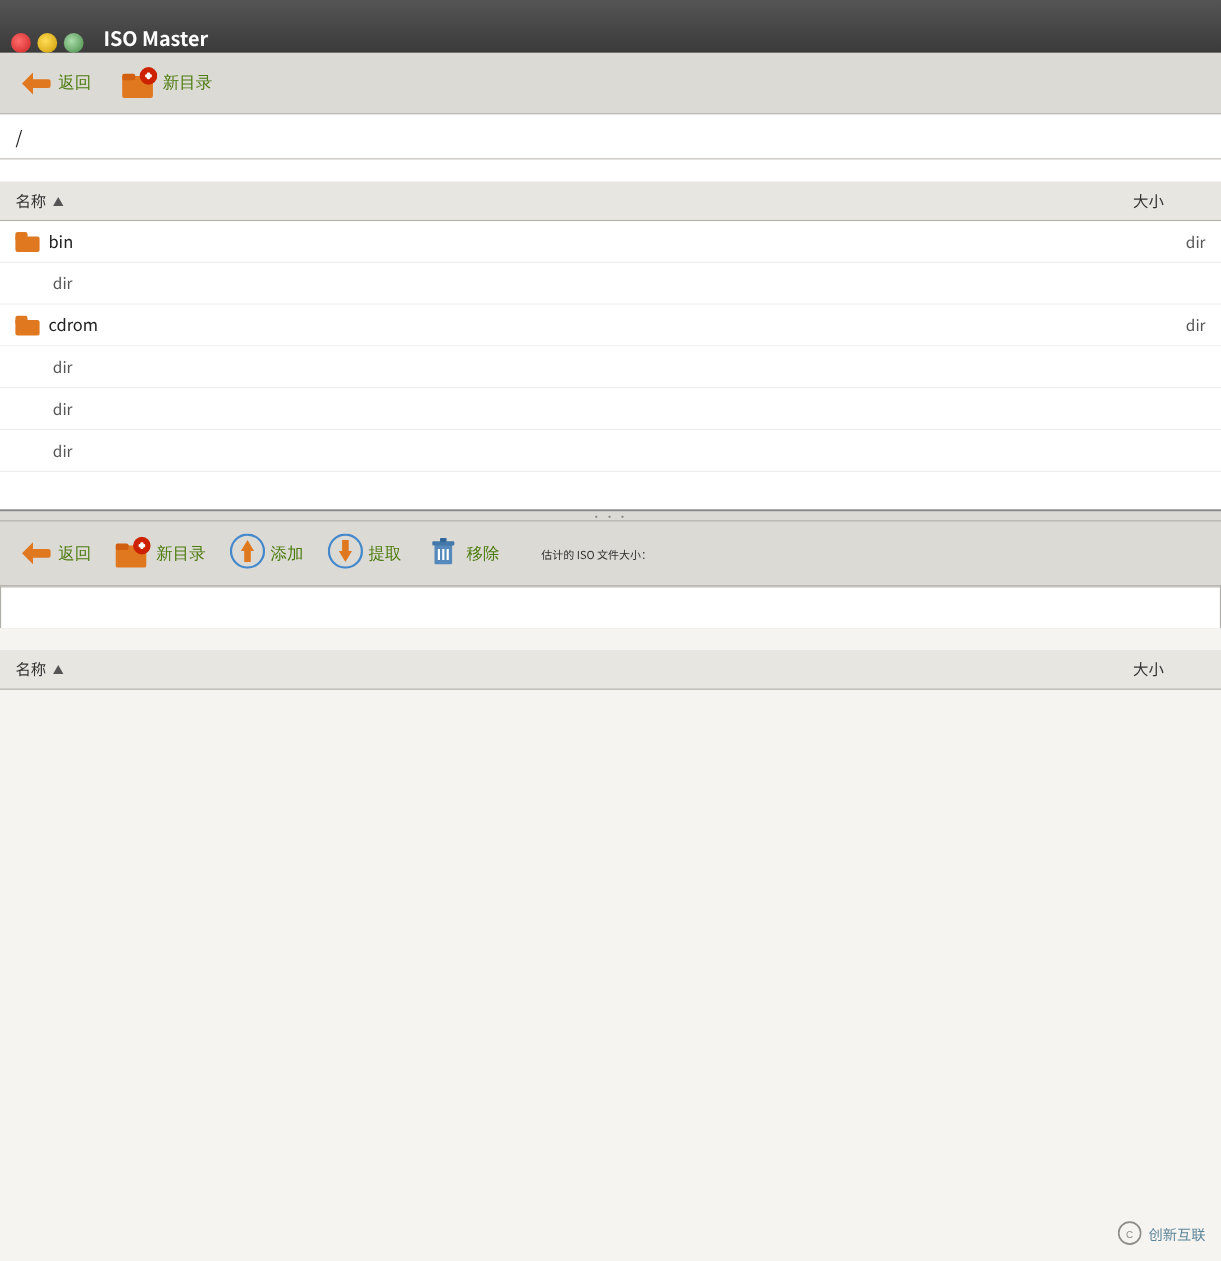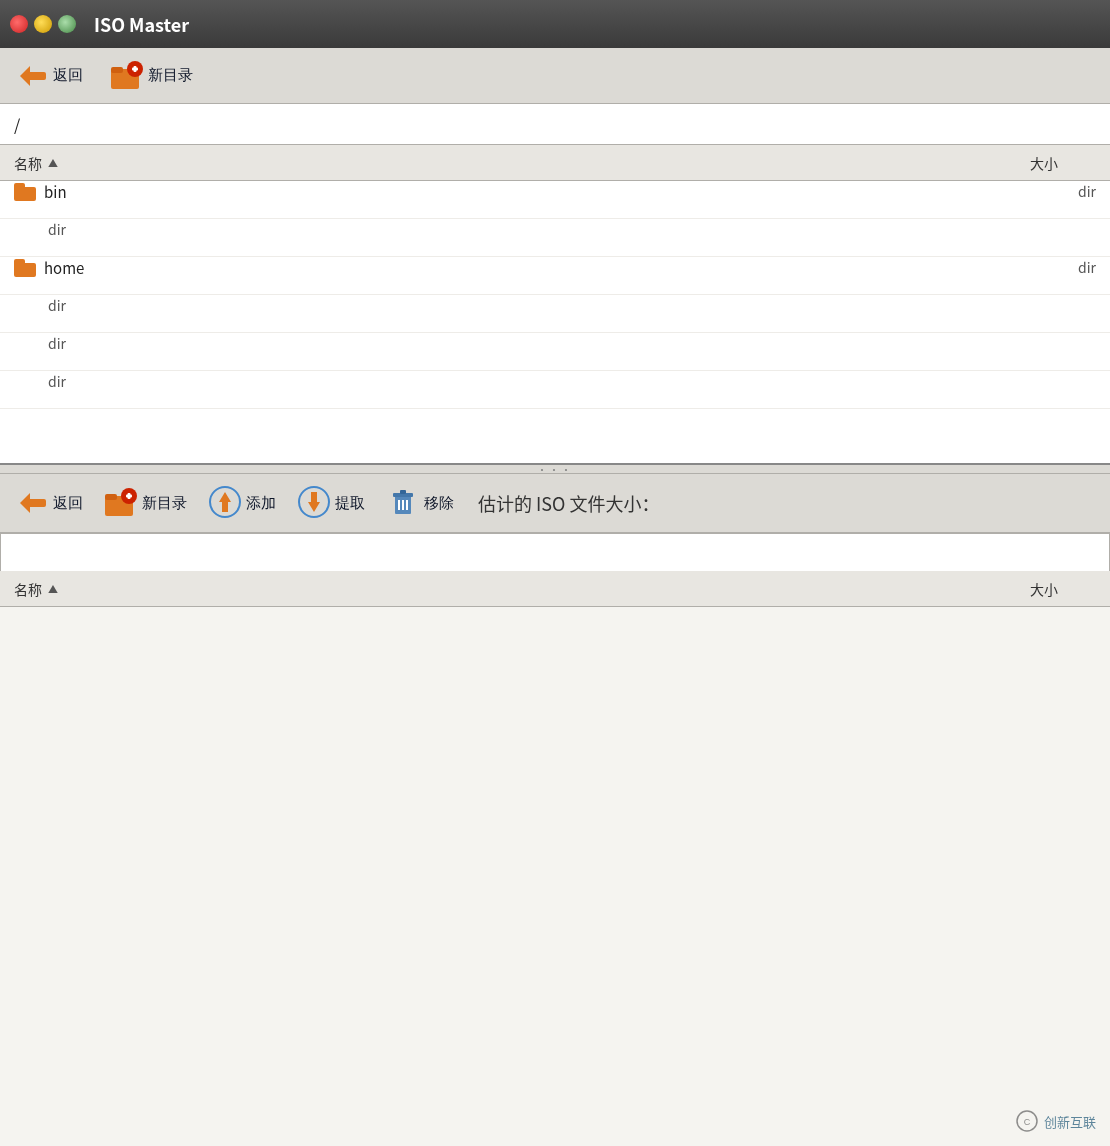--- a/index.html
+++ b/index.html
@@ -11,21 +11,21 @@
       overflow: hidden;
       display: flex;
       flex-direction: column;
     }
 
     
     .titlebar {
       background: linear-gradient(to bottom, #555555, #3a3a3a);
       height: 48px;
       display: flex;
-      align-items: center;
+      align-items: flex-end;
       padding: 0 10px;
       gap: 10px;
       flex-shrink: 0;
     }
     .titlebar-buttons {
       display: flex;
       gap: 6px;
       align-items: center;
     }
     .tb-btn {
@@ -78,20 +78,21 @@
     }
 
     
     .col-header {
       background: #e8e6e1;
       border-bottom: 1px solid #b0aea9;
       display: flex;
       align-items: center;
       height: 36px;
       flex-shrink: 0;
+      margin-top: 20px;
     }
     .col-name {
       flex: 1;
       padding-left: 14px;
       font-size: 14px;
       color: #333;
       display: flex;
       align-items: center;
       gap: 6px;
     }
@@ -107,21 +108,21 @@
       color: #555;
     }
 
     
     .file-list {
       flex: 1;
       overflow-y: auto;
     }
     .file-row {
       display: flex;
-      align-items: flex-start;
+      align-items: center;
       height: 38px;
       border-bottom: 1px solid #eeece8;
       background: #ffffff;
     }
     .file-row-name {
       flex: 1;
       padding-left: 14px;
       font-size: 15px;
       color: #222;
       display: flex;
@@ -201,21 +202,21 @@
 
     
     .toolbar-btn {
       display: flex;
       align-items: center;
       gap: 5px;
       background: none;
       border: none;
       cursor: pointer;
       font-size: 15px;
-      color: #0f172a;
+      color: #4d7c0f;
       padding: 4px 6px;
       border-radius: 3px;
     }
 
     
     .icon-back {
       width: 30px;
       height: 30px;
       position: relative;
       display: inline-flex;
@@ -239,23 +240,23 @@
     
     .icon-add svg { width: 32px; height: 32px; }
 
     
     .icon-extract svg { width: 32px; height: 32px; }
 
     
     .icon-remove svg { width: 32px; height: 32px; }
 
     .estimate-label {
-      font-size: 18px;
+      font-size: 10px;
       color: #333;
-      margin-left: 8px;
+      margin-left: 22px;
     }
 
     .separator-handle {
       text-align: center;
       color: #888;
       font-size: 10px;
       letter-spacing: 2px;
       background: #dcdad5;
       height: 8px;
       display: flex;
@@ -324,21 +325,21 @@
         <span>bin</span>
       </div>
       <div class="file-row-size">dir</div>
     </div>
       <div class="file-row">
       <div class="file-row-size">dir</div>
     </div>
       <div class="file-row">
       <div class="file-row-name">
         <span class="folder-icon"></span>
-        <span>home</span>
+        <span>cdrom</span>
       </div>
       <div class="file-row-size">dir</div>
     </div>
       <div class="file-row">
       <div class="file-row-size">dir</div>
     </div>
       <div class="file-row">
       <div class="file-row-size">dir</div>
     </div>
       <div class="file-row">

